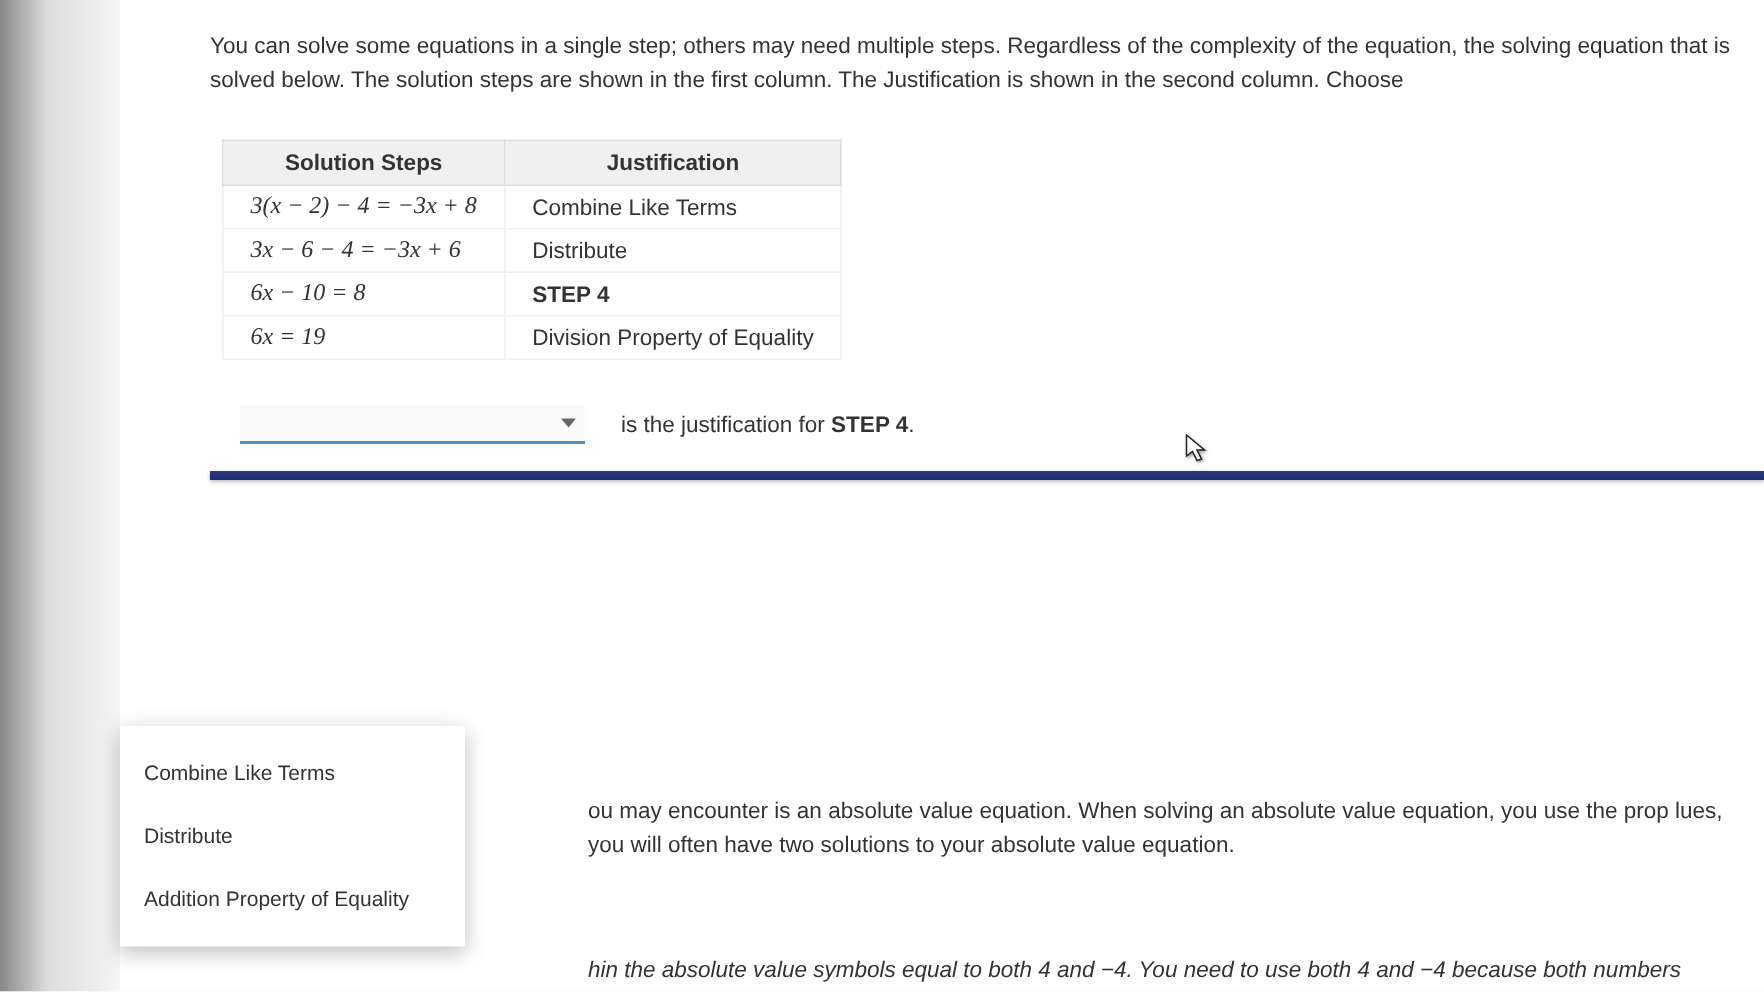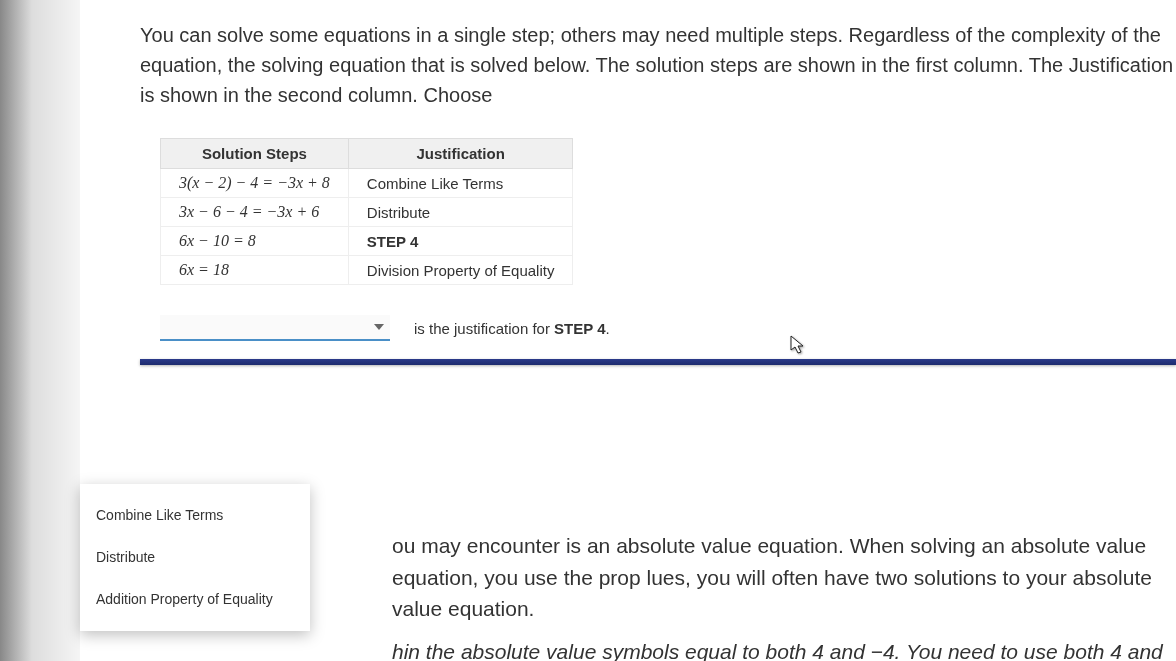--- a/index.html
+++ b/index.html
@@ -18,29 +18,29 @@
       min-height: 100%;
       position: relative;
     }
     .q-title {
       font-size: 20px;
       font-weight: bold;
       color: #333;
       margin-bottom: 6px;
     }
     .q-intro {
-      font-size: 20px;
+      font-size: 15px;
       color: #333;
       line-height: 1.5;
       margin-bottom: 28px;
       max-width: 1100px;
     }
     .steps-table {
       border-collapse: collapse;
-      margin-left: 20px;
+      margin-left: 8px;
       margin-bottom: 30px;
       font-size: 15px;
     }
     .steps-table th {
       text-align: center;
       font-weight: bold;
       padding: 6px 18px;
       background: #f0f0f0;
       border: 1px solid #ddd;
       color: #333;
@@ -111,21 +111,21 @@
     }
     .dropdown-menu .opt {
       padding: 12px 16px;
       font-size: 14px;
       color: #333;
       cursor: pointer;
       line-height: 1.3;
     }
     .behind-text {
       position: absolute;
-      font-size: 21px;
+      font-size: 15px;
       color: #333;
       line-height: 1.5;
       z-index: 5;
     }
     .behind1 { left: 392px; top: 530px; width: 780px; }
     .behind2 { left: 392px; top: 636px; width: 780px; font-style: italic; }
     .left-gutter {
       position: absolute;
       left: 0; top: 0; bottom: 0; width: 80px;
       background: linear-gradient(90deg,#888 0,#ddd 40%,#f5f5f5 100%);
@@ -154,21 +154,21 @@
         </tr>
         <tr>
           <td class="eq">3x − 6 − 4 = −3x + 6</td>
           <td class="just">Distribute</td>
         </tr>
         <tr>
           <td class="eq">6x − 10 = 8</td>
           <td class="just bold">STEP 4</td>
         </tr>
         <tr>
-          <td class="eq">6x = 18</td>
+          <td class="eq">6x = 19</td>
           <td class="just">Division Property of Equality</td>
         </tr>
       </tbody>
   </table>
 
   <div class="answer-row">
     <div class="dropdown-field">
       <span class="caret"></span>
     </div>
     <span class="answer-text">

